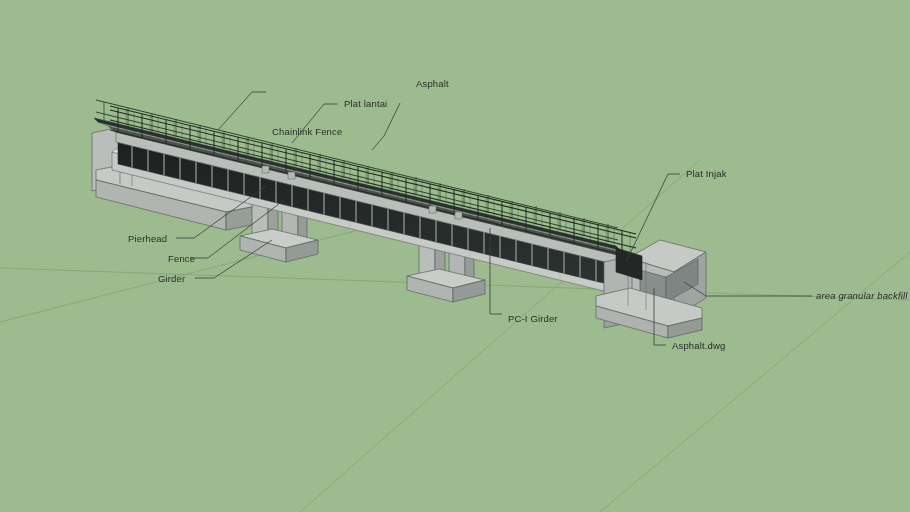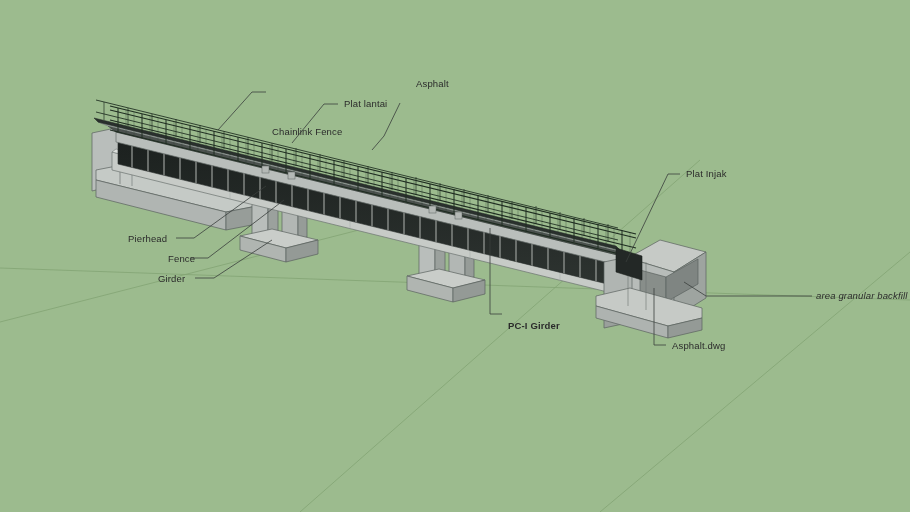--- a/index.html
+++ b/index.html
@@ -311,16 +311,16 @@
 </svg>
 
 <div id="label-layer">
     <div class="lbl" style="left: 272px; top: 86px; color: rgb(43, 43, 43); margin-top: 40px;">Chainlink Fence</div>
     <div class="lbl" style="left: 344px; top: 98px; color: rgb(43, 43, 43);">Plat lantai</div>
     <div class="lbl" style="left: 392px; top: 78px; color: rgb(43, 43, 43); margin-left: 24px;">Asphalt</div>
     <div class="lbl" style="left: 686px; top: 168px; color: rgb(43, 43, 43);">Plat Injak</div>
     <div class="lbl" style="left: 128px; top: 233px; color: rgb(43, 43, 43);">Pierhead</div>
     <div class="lbl" style="left: 168px; top: 253px; color: rgb(43, 43, 43);">Fence</div>
     <div class="lbl" style="left: 158px; top: 273px; color: rgb(43, 43, 43);">Girder</div>
-    <div class="lbl" style="left: 508px; top: 320px; color: rgb(43, 43, 43); font-weight: bold;">PC-I Girder</div>
+    <div class="lbl" style="left: 508px; top: 313px; color: rgb(43, 43, 43);">PC-I Girder</div>
     <div class="lbl" style="left: 816px; top: 290px; color: rgb(43, 43, 43); font-style: italic;">area granular backfill</div>
     <div class="lbl" style="left: 672px; top: 340px; color: rgb(43, 43, 43);">Asphalt.dwg</div>
   </div>
 
 </body></html>

